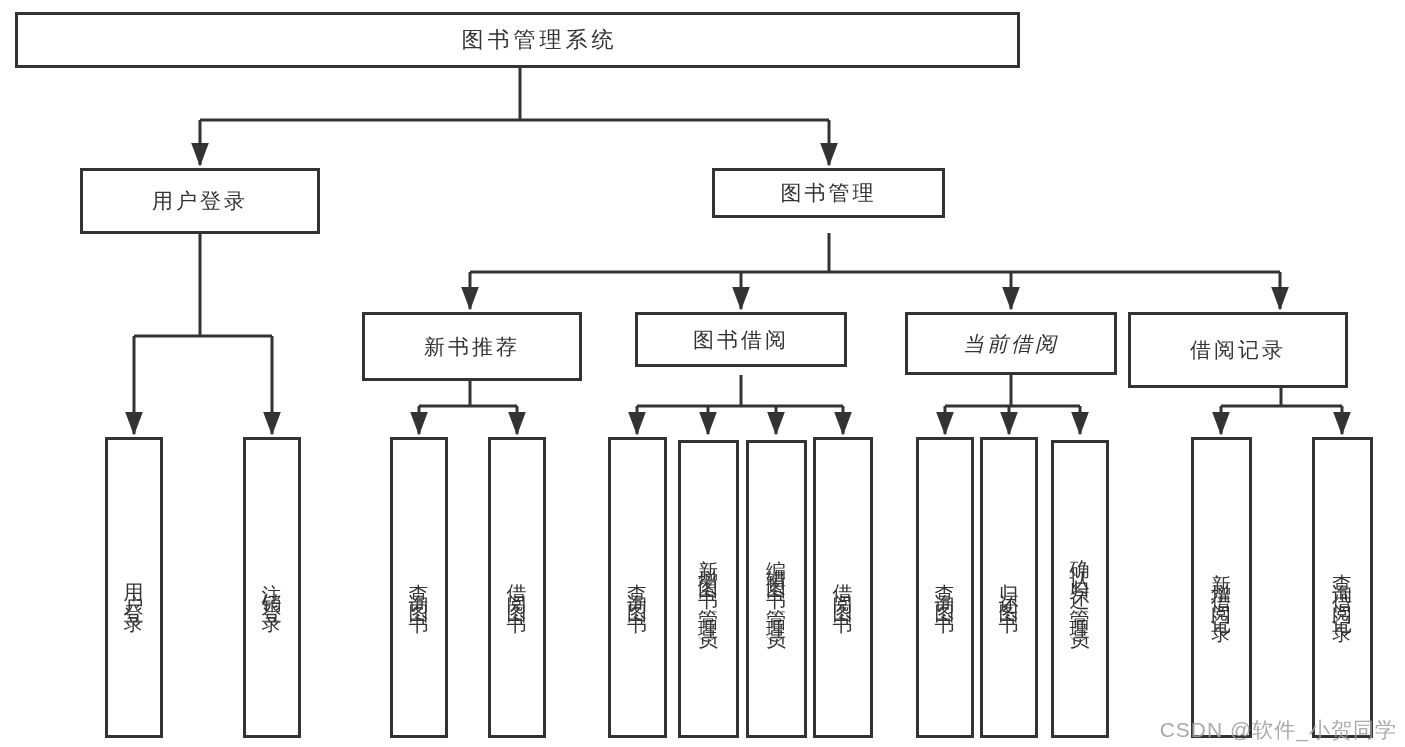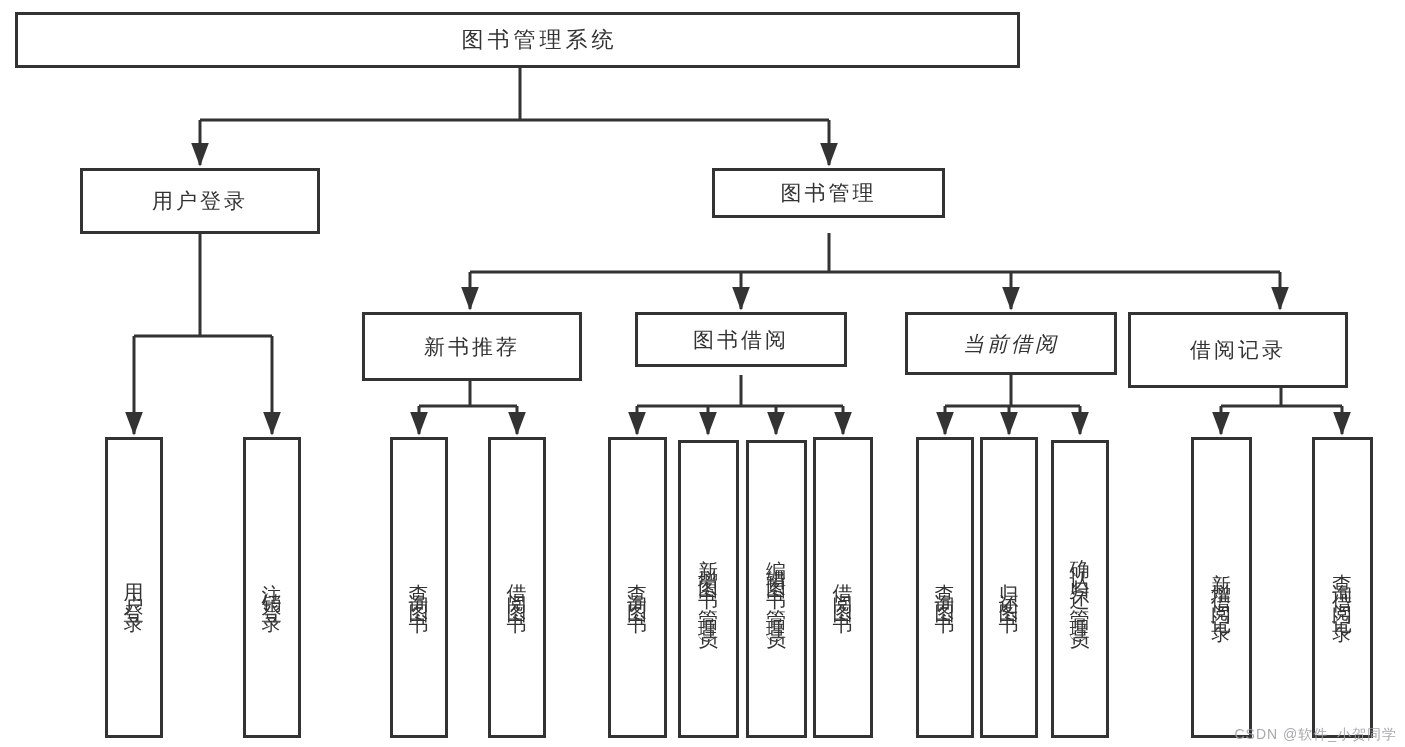--- a/index.html
+++ b/index.html
@@ -50,21 +50,21 @@
     line-height: 1;
     white-space: nowrap;
   }
   .v-box {
     font-size: 20px;
   }
   .watermark {
     position: absolute;
     right: 8px;
     bottom: 3px;
-    font-size: 14px;
+    font-size: 21px;
     color: rgba(160, 160, 165, 0.9);
     letter-spacing: 1px;
     z-index: 2;
     white-space: nowrap;
   }
 </style>
 </head>
 <body>
 
 <div class="canvas">

